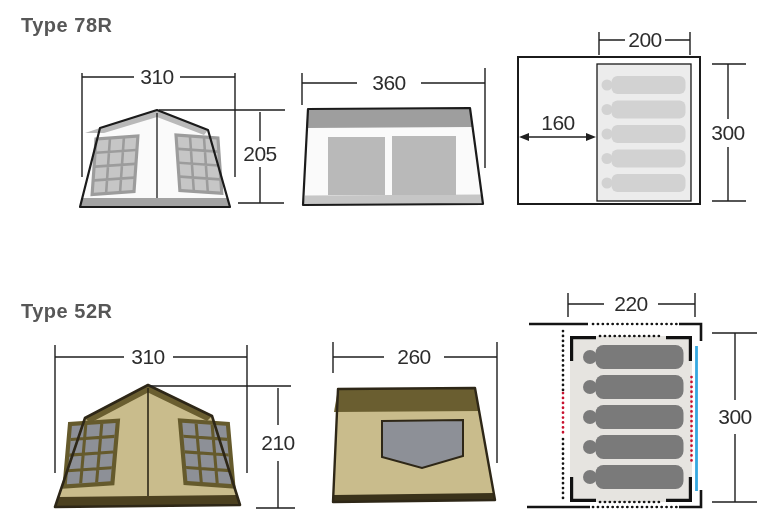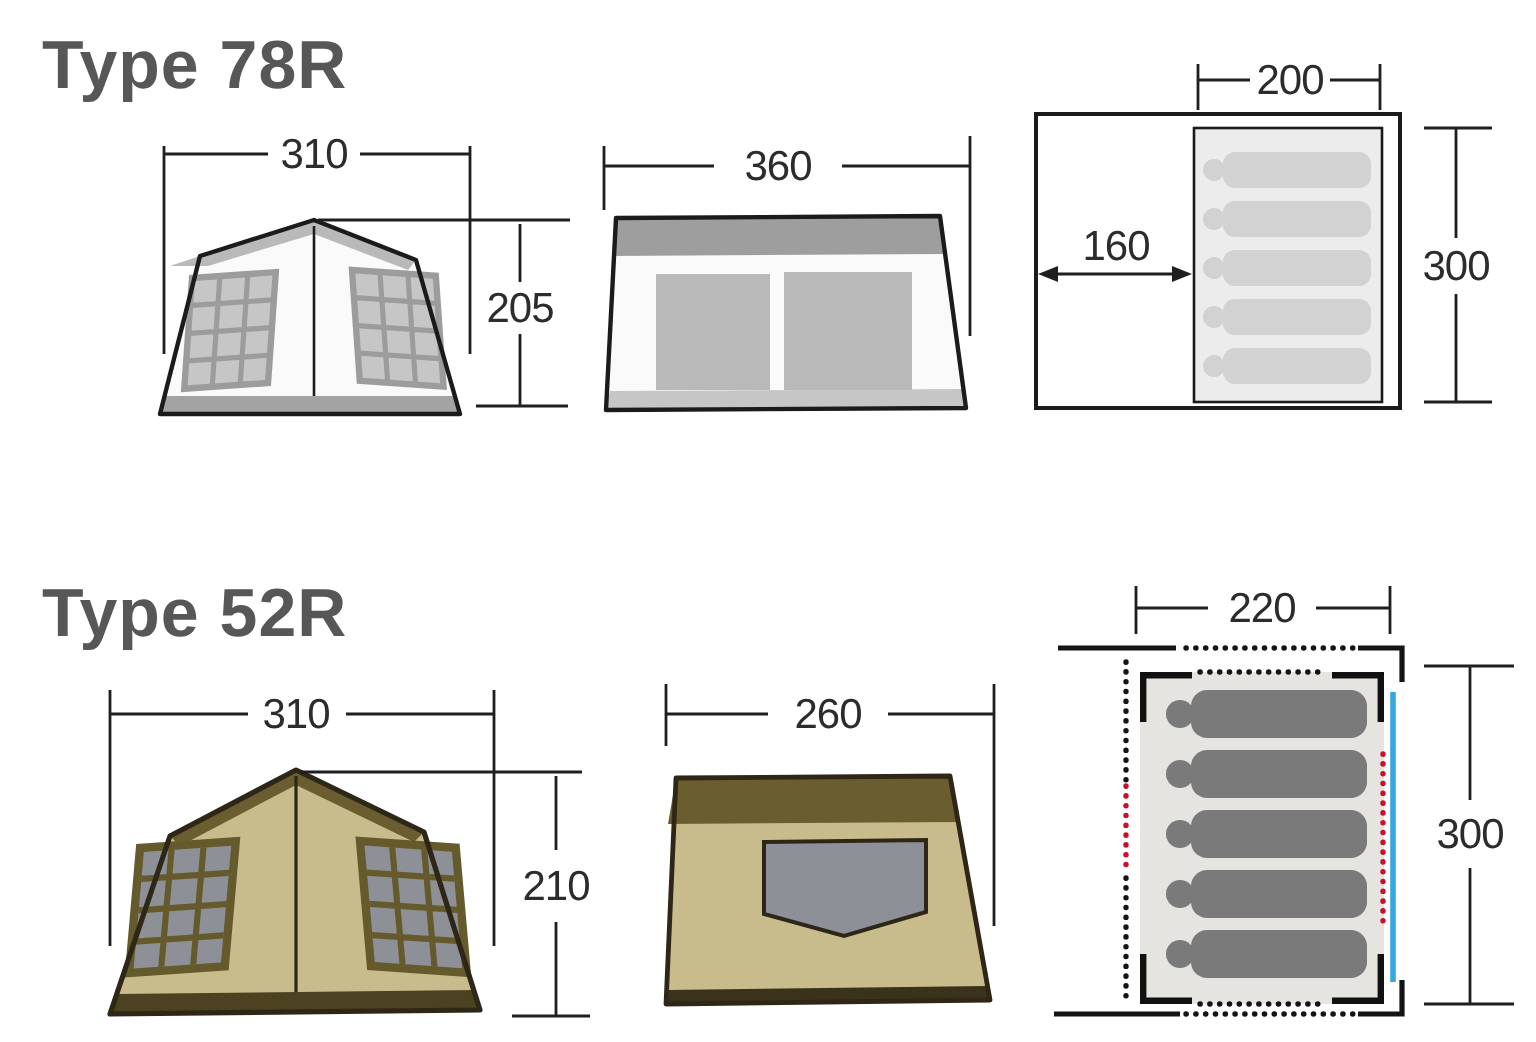--- a/index.html
+++ b/index.html
@@ -1,33 +1,33 @@
 <!DOCTYPE html>
 <html><head>
 <meta charset="utf-8">
 <style>
   html,body{margin:0;padding:0;}
   body{width:768px;height:521px;position:relative;background:#ffffff;overflow:hidden;
        font-family:"Liberation Sans",sans-serif;}
-  .section-title{position:absolute;font-weight:bold;font-size:34px;color:#575757;
+  .section-title{position:absolute;font-weight:bold;font-size:20px;color:#575757;
        letter-spacing:0.5px;font-family:"Liberation Sans",sans-serif;}
   svg{position:absolute;overflow:visible;}
   .dim{stroke:#1f1f1f;stroke-width:1.4;fill:none;}
   .dimtext{font-family:"Liberation Sans",sans-serif;font-size:21px;fill:#2c2c2c;
        text-anchor:middle;letter-spacing:-0.5px;}
   .dots{stroke:#141414;stroke-width:2.7;stroke-dasharray:0.1 4.8;stroke-linecap:round;fill:none;}
   .dotsred{stroke:#c8102e;stroke-width:2.7;stroke-dasharray:0.1 4.8;stroke-linecap:round;fill:none;}
   .bracket{stroke:#111111;stroke-width:3.2;fill:none;}
   .skirt{stroke:#141414;stroke-width:2.6;fill:none;}
 </style>
 </head>
 <body>
 
 <div class="section-title" style="left:21px;top:14px;">Type 78R</div>
-<div class="section-title" style="left:21px;top:288px;">Type 52R</div>
+<div class="section-title" style="left:21px;top:300px;">Type 52R</div>
 
 <svg style="left:55px;top:60px;" width="245" height="165" viewBox="55 60 245 165">
   <g>
     <path class="dim" d="M82,77 H134 M180,77 H235 M82,73 V177 M235,73 V177"></path>
     <text class="dimtext" x="157" y="84">310</text>
   </g>
   <g>
     <polygon points="157,110 208,130 230,207 80,207 100,128" fill="#fafafa"></polygon>
     <path d="M85,133 L100,128 L157,110 L208,130 L204,135 L157,117 L104,133 Z" fill="#b9b9b9"></path>
     <polygon points="82,198 228,198 230,207 80,207" fill="#a3a3a3"></polygon>

